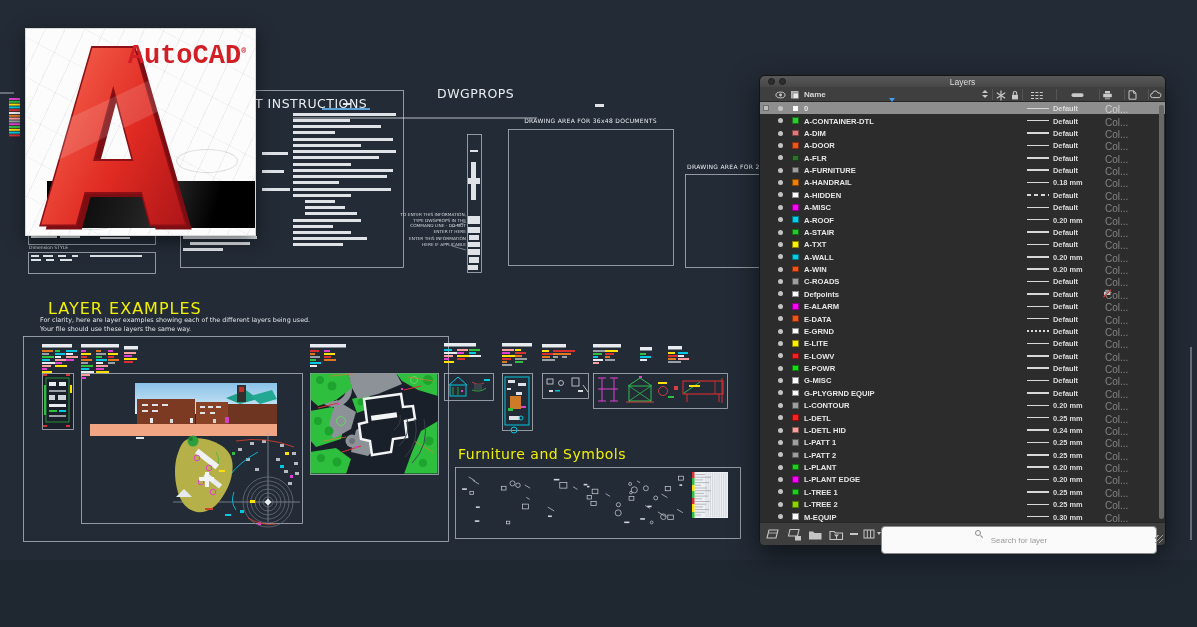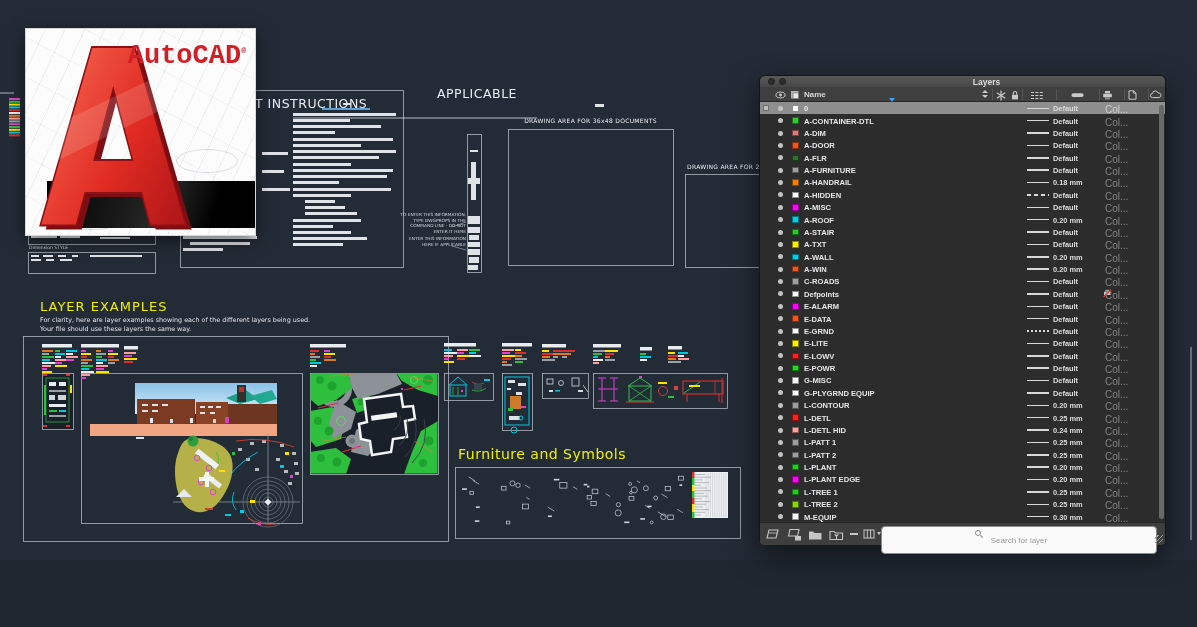--- a/index.html
+++ b/index.html
@@ -10,21 +10,21 @@
   #cad-svg{left:0;top:0;z-index:1;}
   
   .clabel{position:absolute;color:#e9edf1;font-family:"DejaVu Sans",sans-serif;z-index:2;white-space:nowrap;}
   #t-instructions{left:255px;top:96px;font-size:12.5px;letter-spacing:.5px;}
   #workspace-title{left:437px;top:86px;font-size:12.5px;letter-spacing:.5px;}
   #d36-label{left:508px;top:117px;width:165px;text-align:center;font-size:6px;letter-spacing:.3px;}
   #d24-label{left:687px;top:163px;font-size:6px;letter-spacing:.3px;}
   .note{position:absolute;left:398px;width:68px;text-align:right;font-size:4.3px;line-height:1.3;
         color:#cfd4d8;font-family:"DejaVu Sans",sans-serif;z-index:2;white-space:normal;}
   #note1{top:212px;} #note2{top:236px;}
-  #layer-examples-title{left:40px;top:299px;font-size:13px;color:#f0f000;letter-spacing:1px;}
+  #layer-examples-title{left:48px;top:299px;font-size:16px;color:#f0f000;letter-spacing:1px;}
   #le-cap1{left:40px;top:316px;font-size:6.4px;color:#dfe3e6;}
   #le-cap2{left:40px;top:325px;font-size:6.4px;color:#dfe3e6;}
   #furniture-title{left:458px;top:446px;font-size:14px;color:#f0f000;letter-spacing:.5px;}
   #dim-style-label{left:29px;top:245px;font-size:4.5px;color:#cfd4d8;}
 
   
   #logo-card{left:25px;top:28px;width:229px;height:206px;background:#fcfcfc;z-index:8;
              border:1px solid #d9d9d9;box-shadow:0 5px 16px rgba(0,0,0,.5);overflow:hidden;}
   #logo-card .bg1{position:absolute;inset:0;
     background:repeating-linear-gradient(115deg,transparent 0 17px,rgba(110,120,135,.10) 17px 18px),
@@ -39,21 +39,21 @@
 
   
   #layers-panel{left:759px;top:75px;width:407px;height:470px;z-index:10;
      border-radius:6px 6px 5px 5px;box-shadow:0 10px 28px rgba(0,0,0,.55);
      background:#2c2c2c;border:1px solid #151515;box-sizing:border-box;}
   #p-titlebar{position:absolute;left:0;top:0;width:100%;height:11px;border-radius:5px 5px 0 0;
      background:linear-gradient(#585858,#474747);}
   .tl-dot{position:absolute;top:2px;width:7px;height:7px;border-radius:50%;
      background:#2d2d2d;border:1px solid #1f1f1f;box-sizing:border-box;}
   #p-title{position:absolute;left:0;top:1px;width:100%;text-align:center;font-size:8.5px;
-     font-weight:bold;color:#dcdcdc;margin-left:24px;}
+     font-weight:normal;color:#dcdcdc;}
   #p-header{position:absolute;left:0;top:11px;width:100%;height:15px;background:#3f3f3f;
      border-bottom:1px solid #262626;box-sizing:border-box;}
   .hsep{position:absolute;top:2px;width:1px;height:11px;background:#555;}
   #col-name{position:absolute;left:44px;top:3px;font-size:8px;font-weight:bold;color:#d8d8d8;}
   .hicon{position:absolute;top:2.5px;}
   #sort-tris{position:absolute;left:222px;top:3px;}
   #sort-tris .u{width:0;height:0;border-left:3px solid transparent;border-right:3px solid transparent;
      border-bottom:3.5px solid #c9c9c9;margin-bottom:1.5px;}
   #sort-tris .d{width:0;height:0;border-left:3px solid transparent;border-right:3px solid transparent;
      border-top:3.5px solid #c9c9c9;}
@@ -575,21 +575,21 @@
       <rect x="692" y="478" width="2.5" height="7" fill="#2fbf3f"></rect>
       <rect x="692" y="485" width="2.5" height="6" fill="#ffe000"></rect>
       <rect x="692" y="491" width="2.5" height="7" fill="#2fbf3f"></rect>
       <rect x="692" y="498" width="2.5" height="6" fill="#d83030"></rect>
       <rect x="692" y="504" width="2.5" height="8" fill="#ffe000"></rect>
       <rect x="692" y="512" width="2.5" height="6" fill="#2fbf3f"></rect>
     </g>
 </svg>
 
 <div class="clabel" id="t-instructions">T INSTRUCTIONS</div>
-<div class="clabel" id="workspace-title">APPLICABLE</div>
+<div class="clabel" id="workspace-title">DWGPROPS</div>
 <div class="clabel" id="d36-label">DRAWING AREA FOR 36x48 DOCUMENTS</div>
 <div class="clabel" id="d24-label">DRAWING AREA FOR 2</div>
 <div class="note" id="note1">TO ENTER THIS INFORMATION, TYPE DWGPROPS IN THE COMMAND LINE - DO NOT ENTER IT HERE</div>
 <div class="note" id="note2">ENTER THIS INFORMATION HERE IF APPLICABLE</div>
 <div class="clabel" id="layer-examples-title">LAYER EXAMPLES</div>
 <div class="clabel" id="le-cap1">For clarity, here are layer examples showing each of the different layers being used.</div>
 <div class="clabel" id="le-cap2">Your file should use these layers the same way.</div>
 <div class="clabel" id="furniture-title">Furniture and Symbols</div>
 <div class="clabel" id="dim-style-label">Dimension STYLE</div>
 

